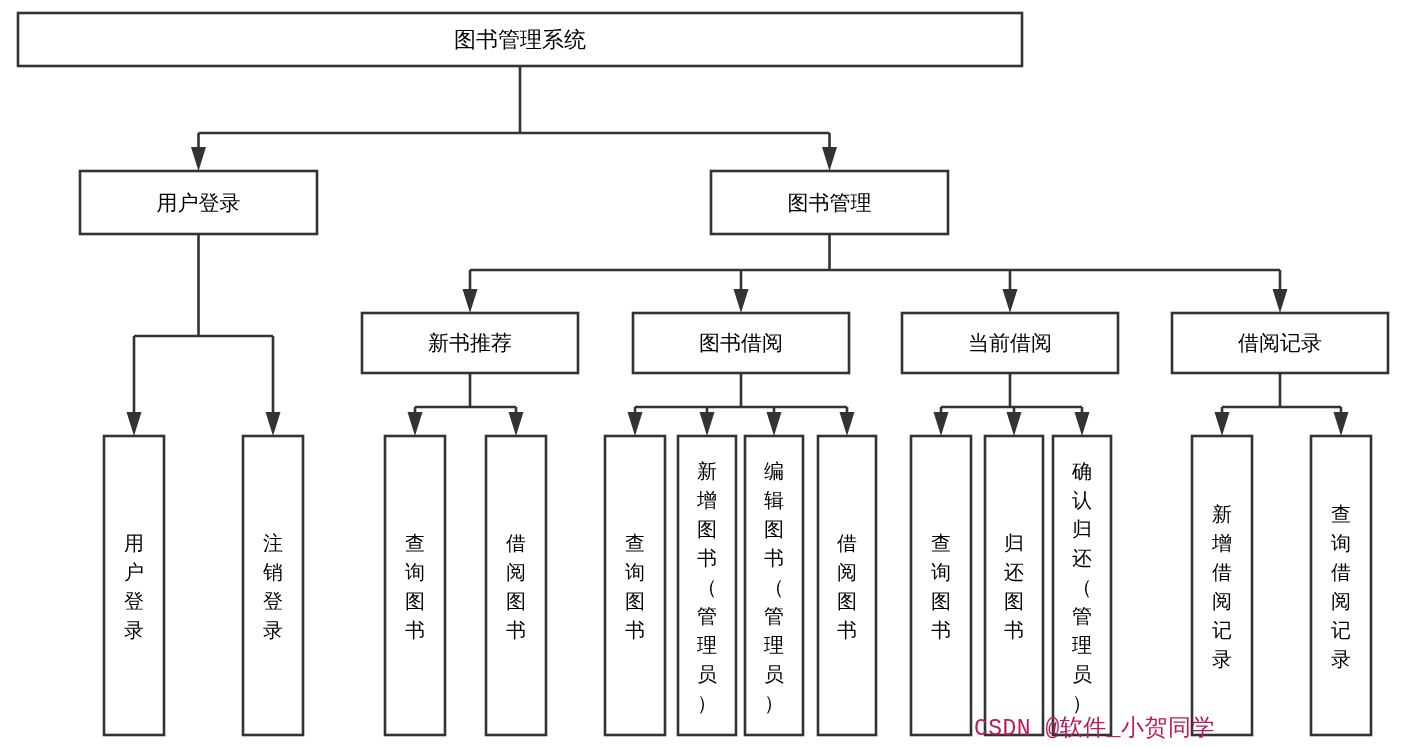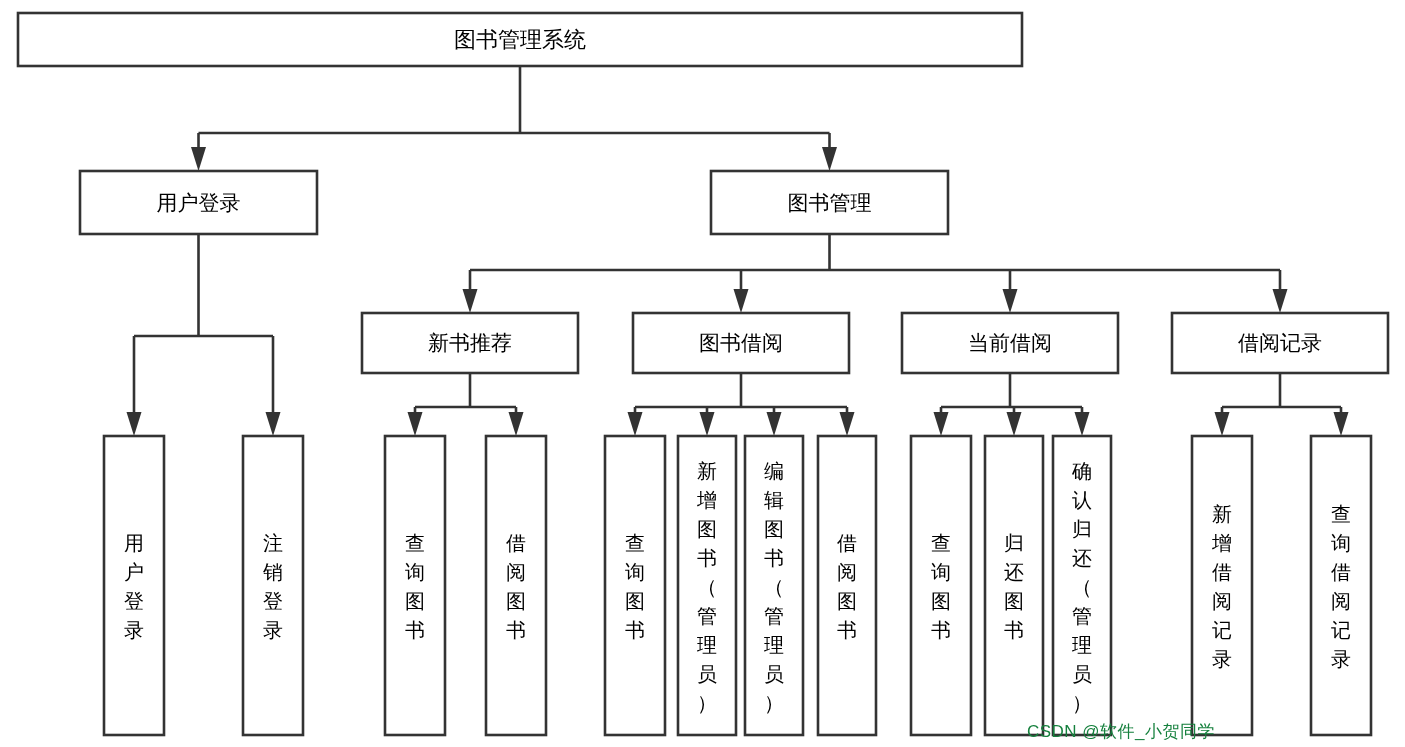--- a/index.html
+++ b/index.html
@@ -55,23 +55,23 @@
     stroke-linecap: butt;
   }
   .arrow-head {
     fill: #333333;
     stroke: none;
   }
   .watermark {
     position: absolute;
     right: 8px;
     bottom: 4px;
-    font-family: Liberation Sans, sans-serif;
-    font-size: 17px;
-    color: #15803d;
+    font-family: Liberation Mono, monospace;
+    font-size: 23px;
+    color: #be185d;
     letter-spacing: 0.5px;
     user-select: none;
     pointer-events: none;
   }
 </style>
 </head>
 <body>
 
 <div id="diagram-root">
   <svg class="flow" viewBox="0 0 1405 747">

